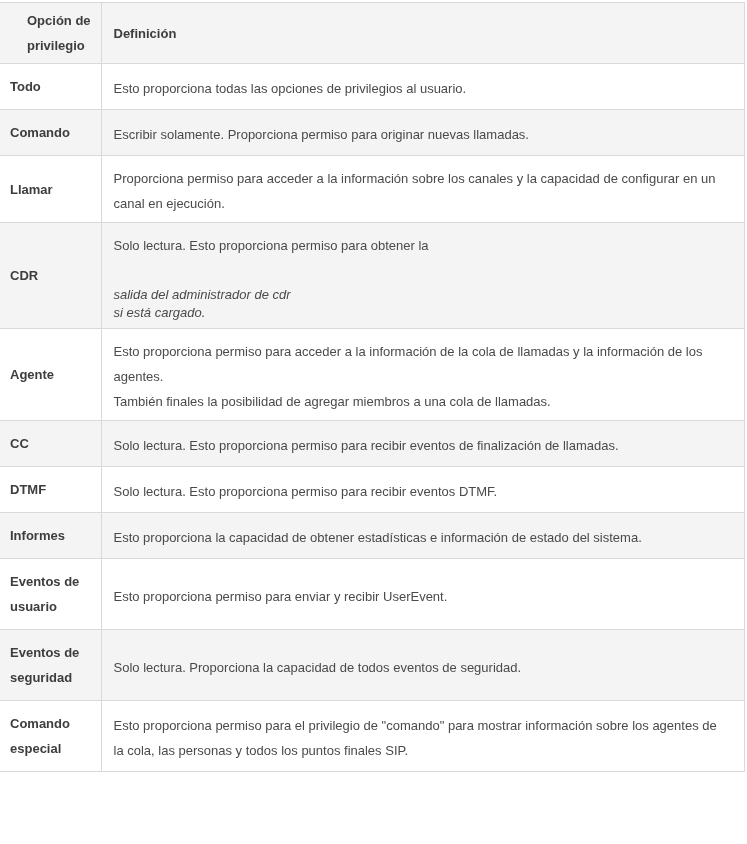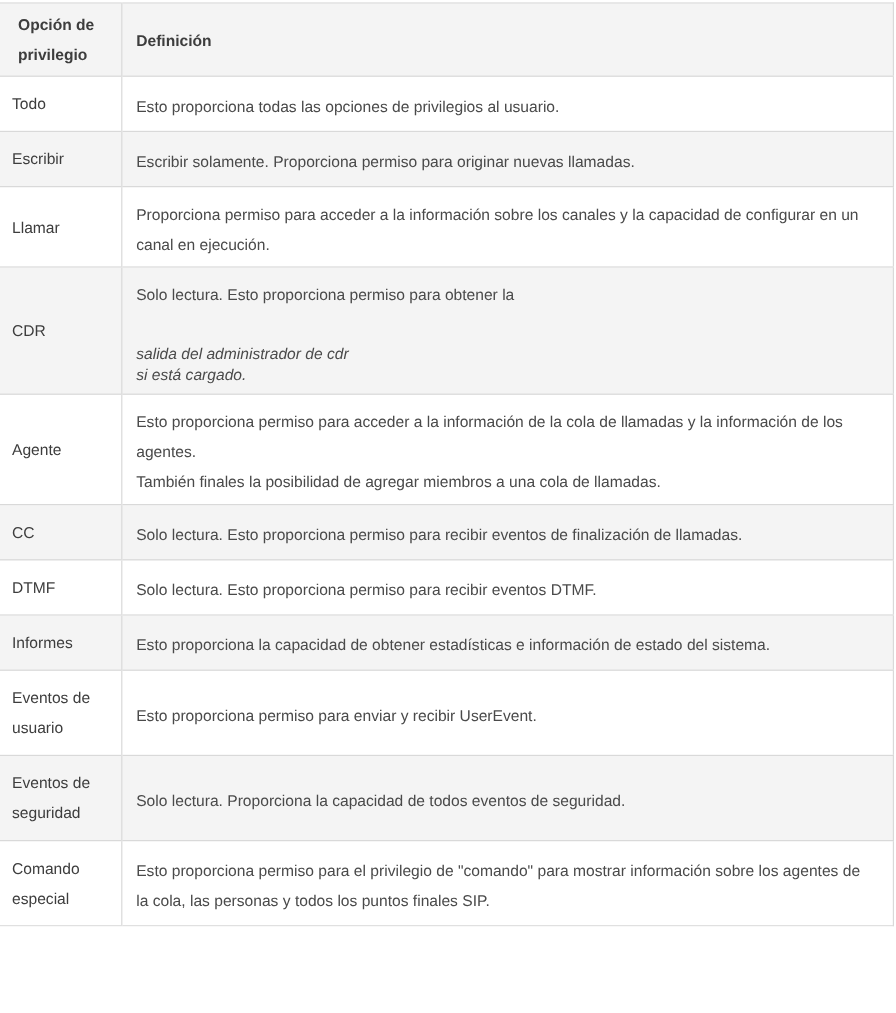--- a/index.html
+++ b/index.html
@@ -23,27 +23,27 @@
   col.c-opt{width:101px;}
   th,td{vertical-align:middle;text-align:left;box-sizing:border-box;}
   thead th{
     background:var(--stripe);
     font-size:13px;
     font-weight:700;
     color:var(--head-text);
     line-height:25px;
     padding:5px 8px 5px 12px;
   }
-  thead th:first-child{padding-left:15px;}
+  thead th:first-child{padding-left:27px;}
   th:first-child,td:first-child{border-right:1px solid var(--border);}
   tbody td{border-top:1px solid var(--border);}
   tbody tr:nth-child(even){background:var(--stripe);}
   td.opt{
     font-size:13px;
-    font-weight:400;
+    font-weight:700;
     color:var(--head-text);
     line-height:25px;
     padding:10px 8px 10px 10px;
     overflow-wrap:break-word;
   }
   td.def{
     font-size:13px;
     color:var(--body-text);
     padding:10px 16px 6px 12px;
   }
@@ -67,21 +67,21 @@
       </tr>
     </thead>
     <tbody>
       <tr>
         <td class="opt">Todo</td>
         <td class="def">
           <p>Esto proporciona todas las opciones de privilegios al usuario.</p>
         </td>
       </tr>
       <tr>
-        <td class="opt">Escribir</td>
+        <td class="opt">Comando</td>
         <td class="def">
           <p>Escribir solamente. Proporciona permiso para originar nuevas llamadas.</p>
         </td>
       </tr>
       <tr>
         <td class="opt">Llamar</td>
         <td class="def">
           <p>Proporciona permiso para acceder a la información sobre los canales y la capacidad de configurar en un canal en ejecución.</p>
         </td>
       </tr>

